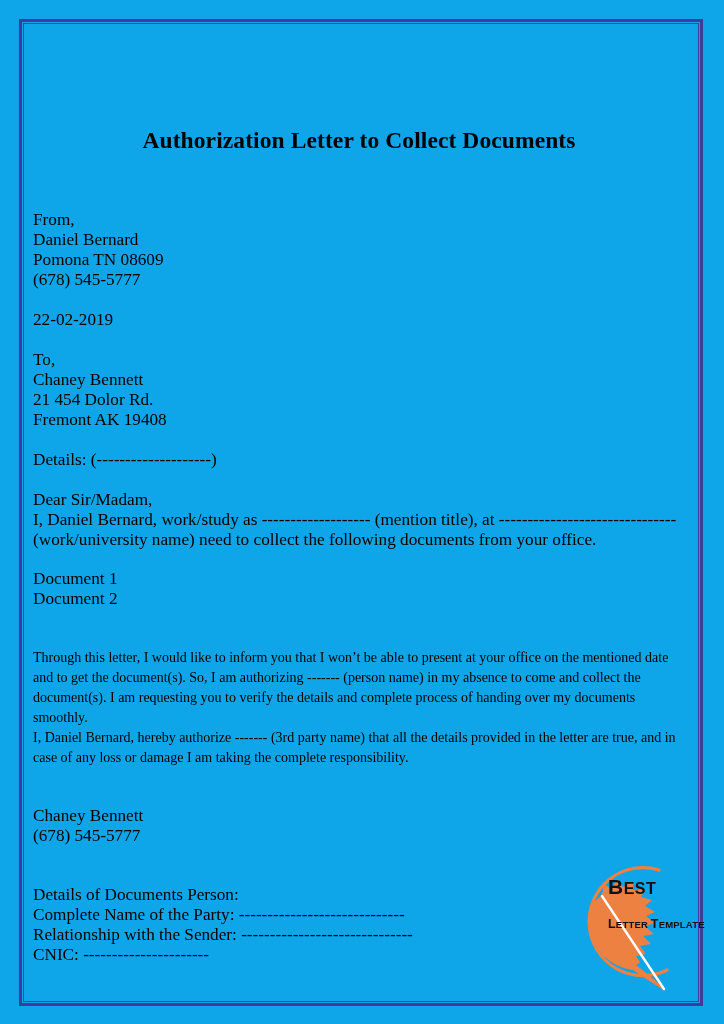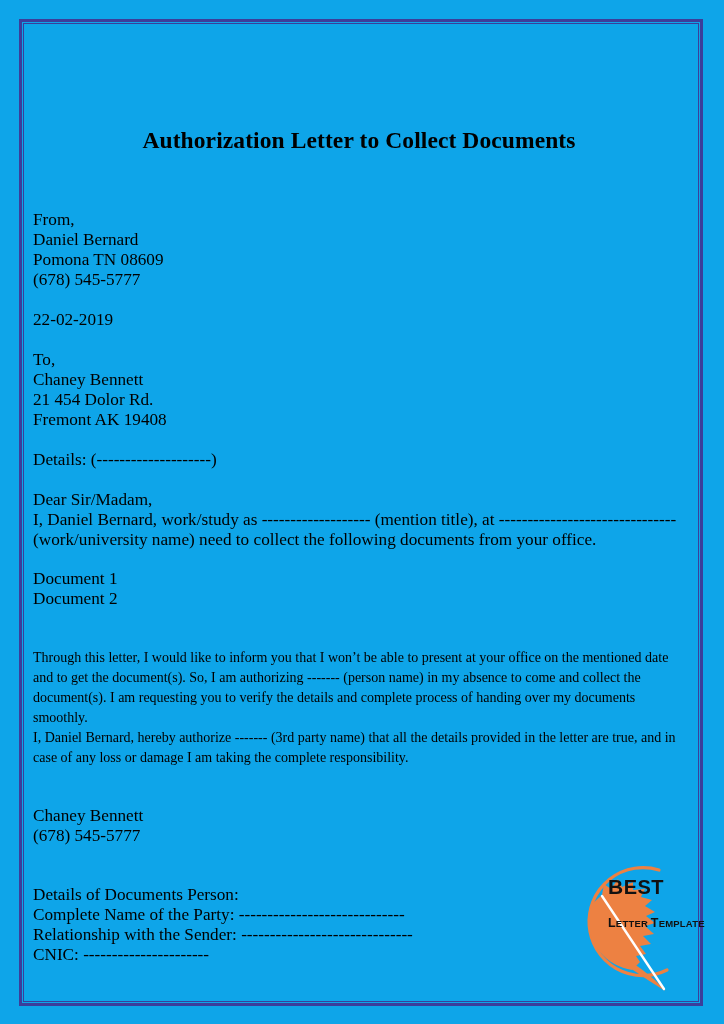--- a/index.html
+++ b/index.html
@@ -102,21 +102,21 @@
     color: #111111;
     font-family: "Liberation Sans", "DejaVu Sans", sans-serif;
   }
   .logo-best {
     font-weight: bold;
     font-size: 21px;
     line-height: 21px;
     letter-spacing: 0.5px;
   }
   .logo-best .cap { font-size: 21px; }
-  .logo-best .sc  { font-size: 20px; }
+  .logo-best .sc  { font-size: 16px; }
   .logo-sub {
     font-weight: bold;
     font-size: 10px;
     line-height: 14px;
     margin-top: 18px;
     letter-spacing: 0.2px;
     white-space: nowrap;
   }
   .logo-sub .cap { font-size: 12.5px; }
   .logo-sub .sc  { font-size: 9.5px; }

